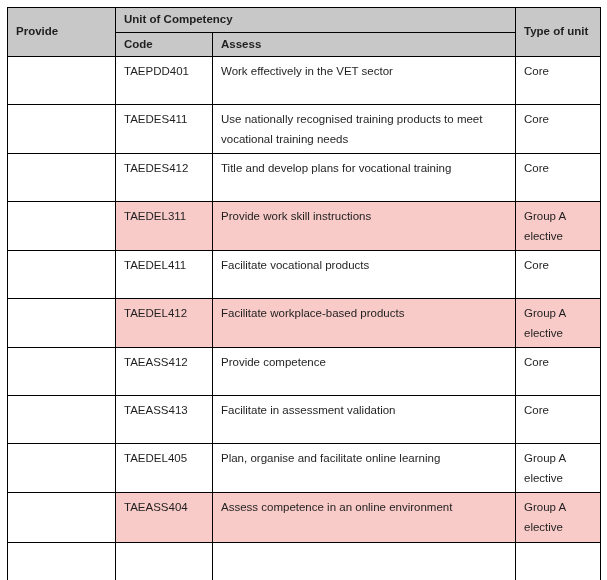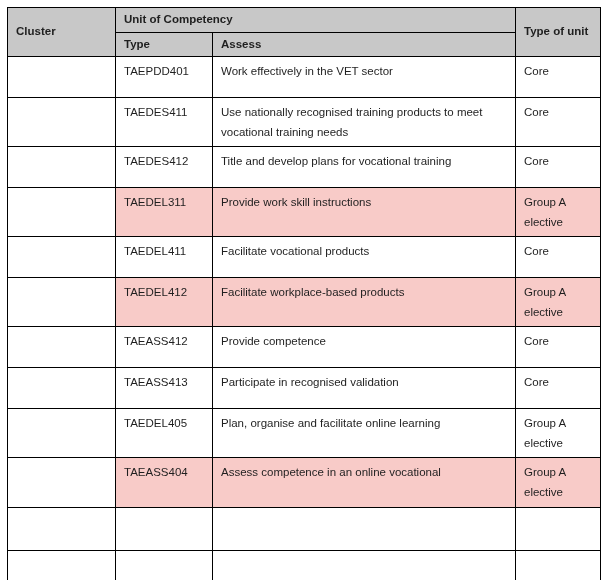--- a/index.html
+++ b/index.html
@@ -36,21 +36,21 @@
     box-sizing: border-box;
   }
   table.unit-table th {
     background: var(--headbg, #c8c8c8);
     font-weight: bold;
     vertical-align: middle;
     padding-top: 2px;
     padding-bottom: 2px;
   }
   tr.hdr { height: 22px; }
-  tr.datarow { height: 41px; }
+  tr.datarow { height: 48px; }
   tr.datarow.tall { height: 43px; }
   tr.hl td.c-code, tr.hl td.c-title, tr.hl td.c-type {
     background: var(--hl, #f8cbc8);
   }
   col.w-cluster { width: 108px; }
   col.w-code    { width: 97px; }
   col.w-title   { width: 303px; }
   col.w-type    { width: 85px; }
 </style>
 </head>
@@ -59,26 +59,26 @@
 <div class="page">
   <table class="unit-table">
     <colgroup>
       <col class="w-cluster">
       <col class="w-code">
       <col class="w-title">
       <col class="w-type">
     </colgroup>
     <thead>
       <tr class="hdr">
-        <th rowspan="2">Cluster</th>
+        <th rowspan="2">Provide</th>
         <th colspan="2">Unit of Competency</th>
         <th rowspan="2">Type of unit</th>
       </tr>
       <tr class="hdr">
-        <th>Type</th>
+        <th>Code</th>
         <th>Assess</th>
       </tr>
     </thead>
     <tbody>
     <tr class="datarow">
     <td class="c-cluster"></td>
     <td class="c-code">TAEPDD401</td>
     <td class="c-title">Work effectively in the VET sector</td>
     <td class="c-type">Core</td>
   </tr>
@@ -114,33 +114,33 @@
   </tr>
         <tr class="datarow">
     <td class="c-cluster"></td>
     <td class="c-code">TAEASS412</td>
     <td class="c-title">Provide competence</td>
     <td class="c-type">Core</td>
   </tr>
         <tr class="datarow">
     <td class="c-cluster"></td>
     <td class="c-code">TAEASS413</td>
-    <td class="c-title">Participate in recognised validation</td>
+    <td class="c-title">Facilitate in assessment validation</td>
     <td class="c-type">Core</td>
   </tr>
         <tr class="datarow">
     <td class="c-cluster"></td>
     <td class="c-code">TAEDEL405</td>
     <td class="c-title">Plan, organise and facilitate online learning</td>
     <td class="c-type">Group A elective</td>
   </tr>
         <tr class="datarow hl">
     <td class="c-cluster"></td>
     <td class="c-code">TAEASS404</td>
-    <td class="c-title">Assess competence in an online vocational</td>
+    <td class="c-title">Assess competence in an online environment</td>
     <td class="c-type">Group A elective</td>
   </tr>
         <tr class="datarow tall">
     <td class="c-cluster"></td>
     <td class="c-code"></td>
     <td class="c-title"></td>
     <td class="c-type"></td>
   </tr>
         <tr class="datarow tall">
     <td class="c-cluster"></td>

